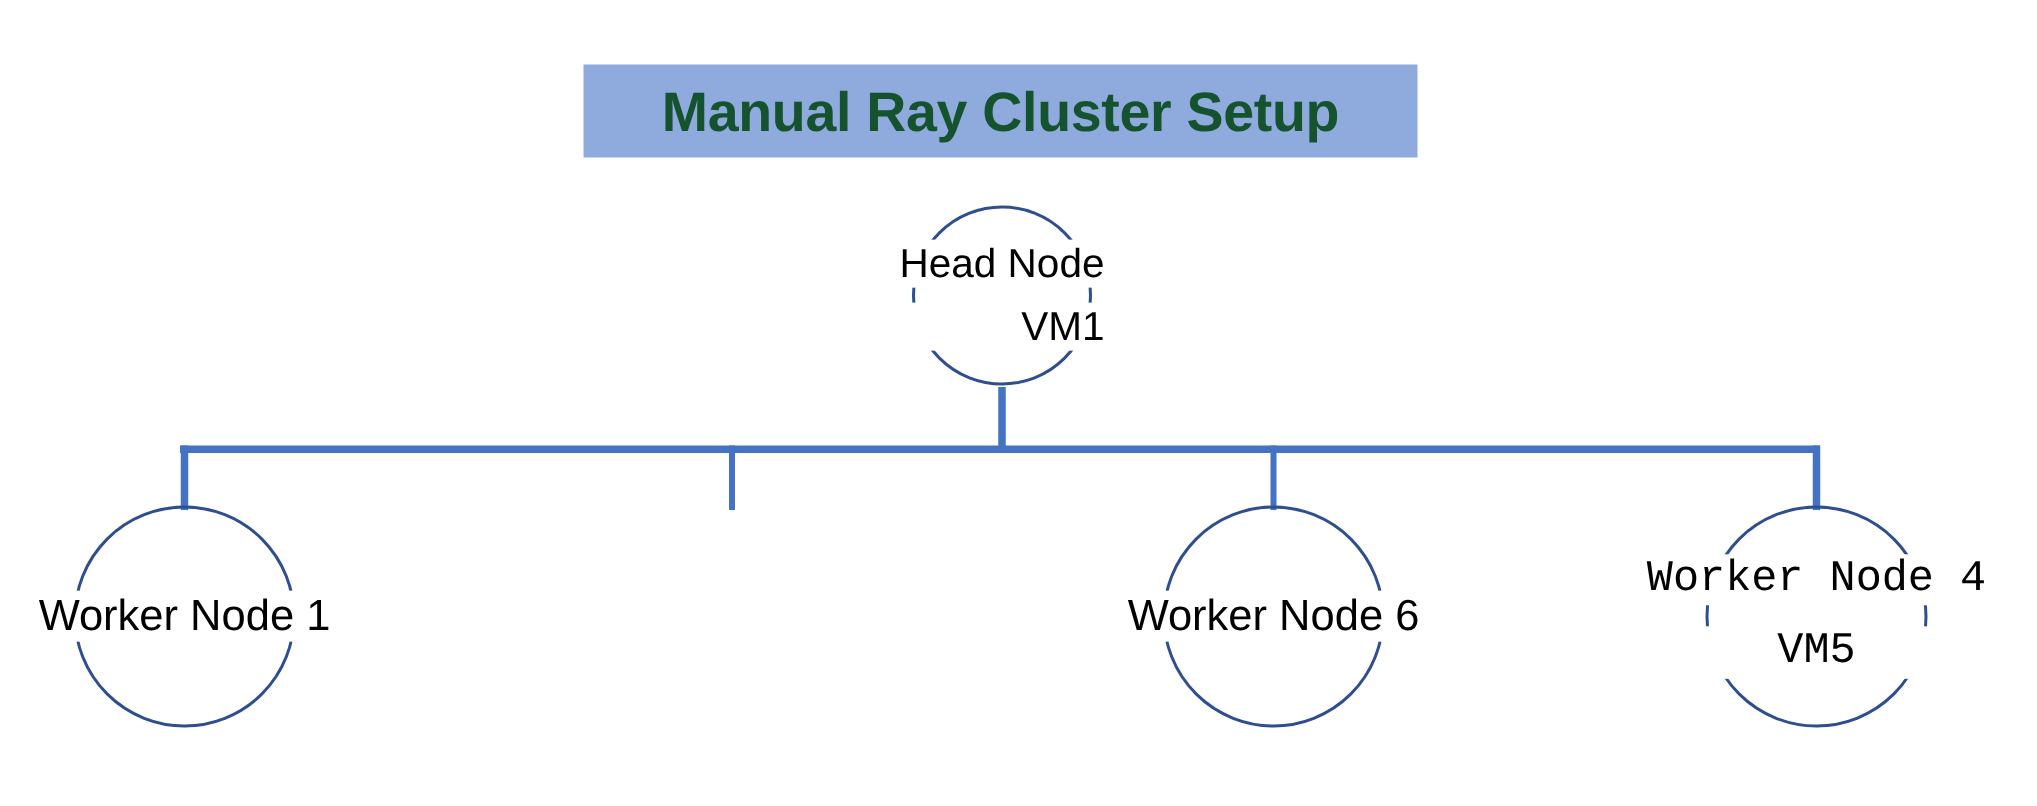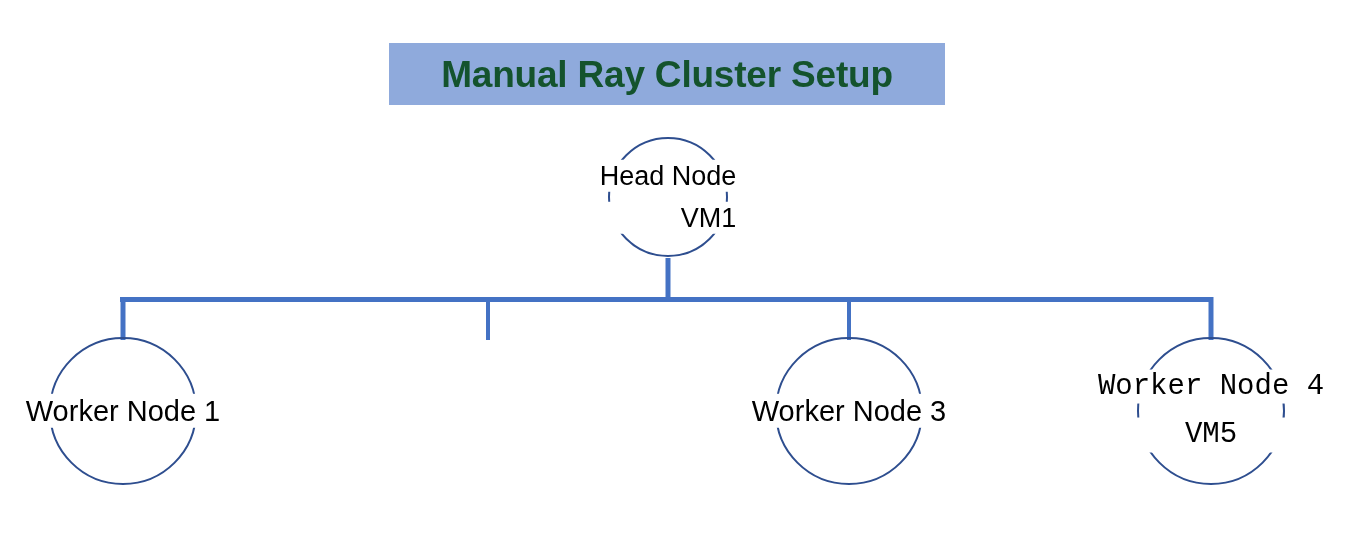--- a/index.html
+++ b/index.html
@@ -136,21 +136,21 @@
     <div class="circle"></div>
     <div class="labels">
       <span class="line">Worker Node 1</span>
     </div>
   </div>
 
 
   <div class="node worker" id="node-worker-3">
     <div class="circle"></div>
     <div class="labels">
-      <span class="line">Worker Node 3</span>
+      <span class="line">Worker Node 6</span>
     </div>
   </div>
 
   <div class="node worker" id="node-worker-4">
     <div class="circle"></div>
     <div class="labels">
       <span class="line">Worker Node 4</span>
       <span class="line sub">VM5</span>
     </div>
   </div>

